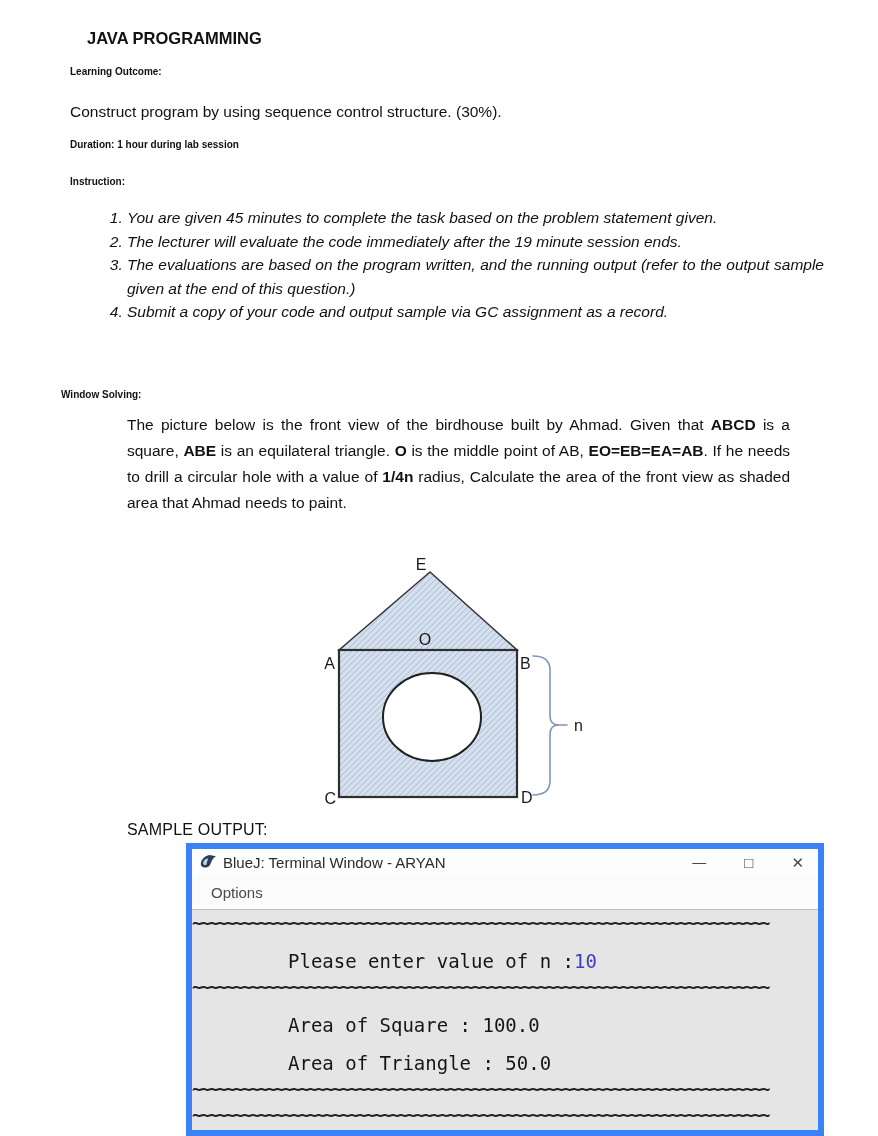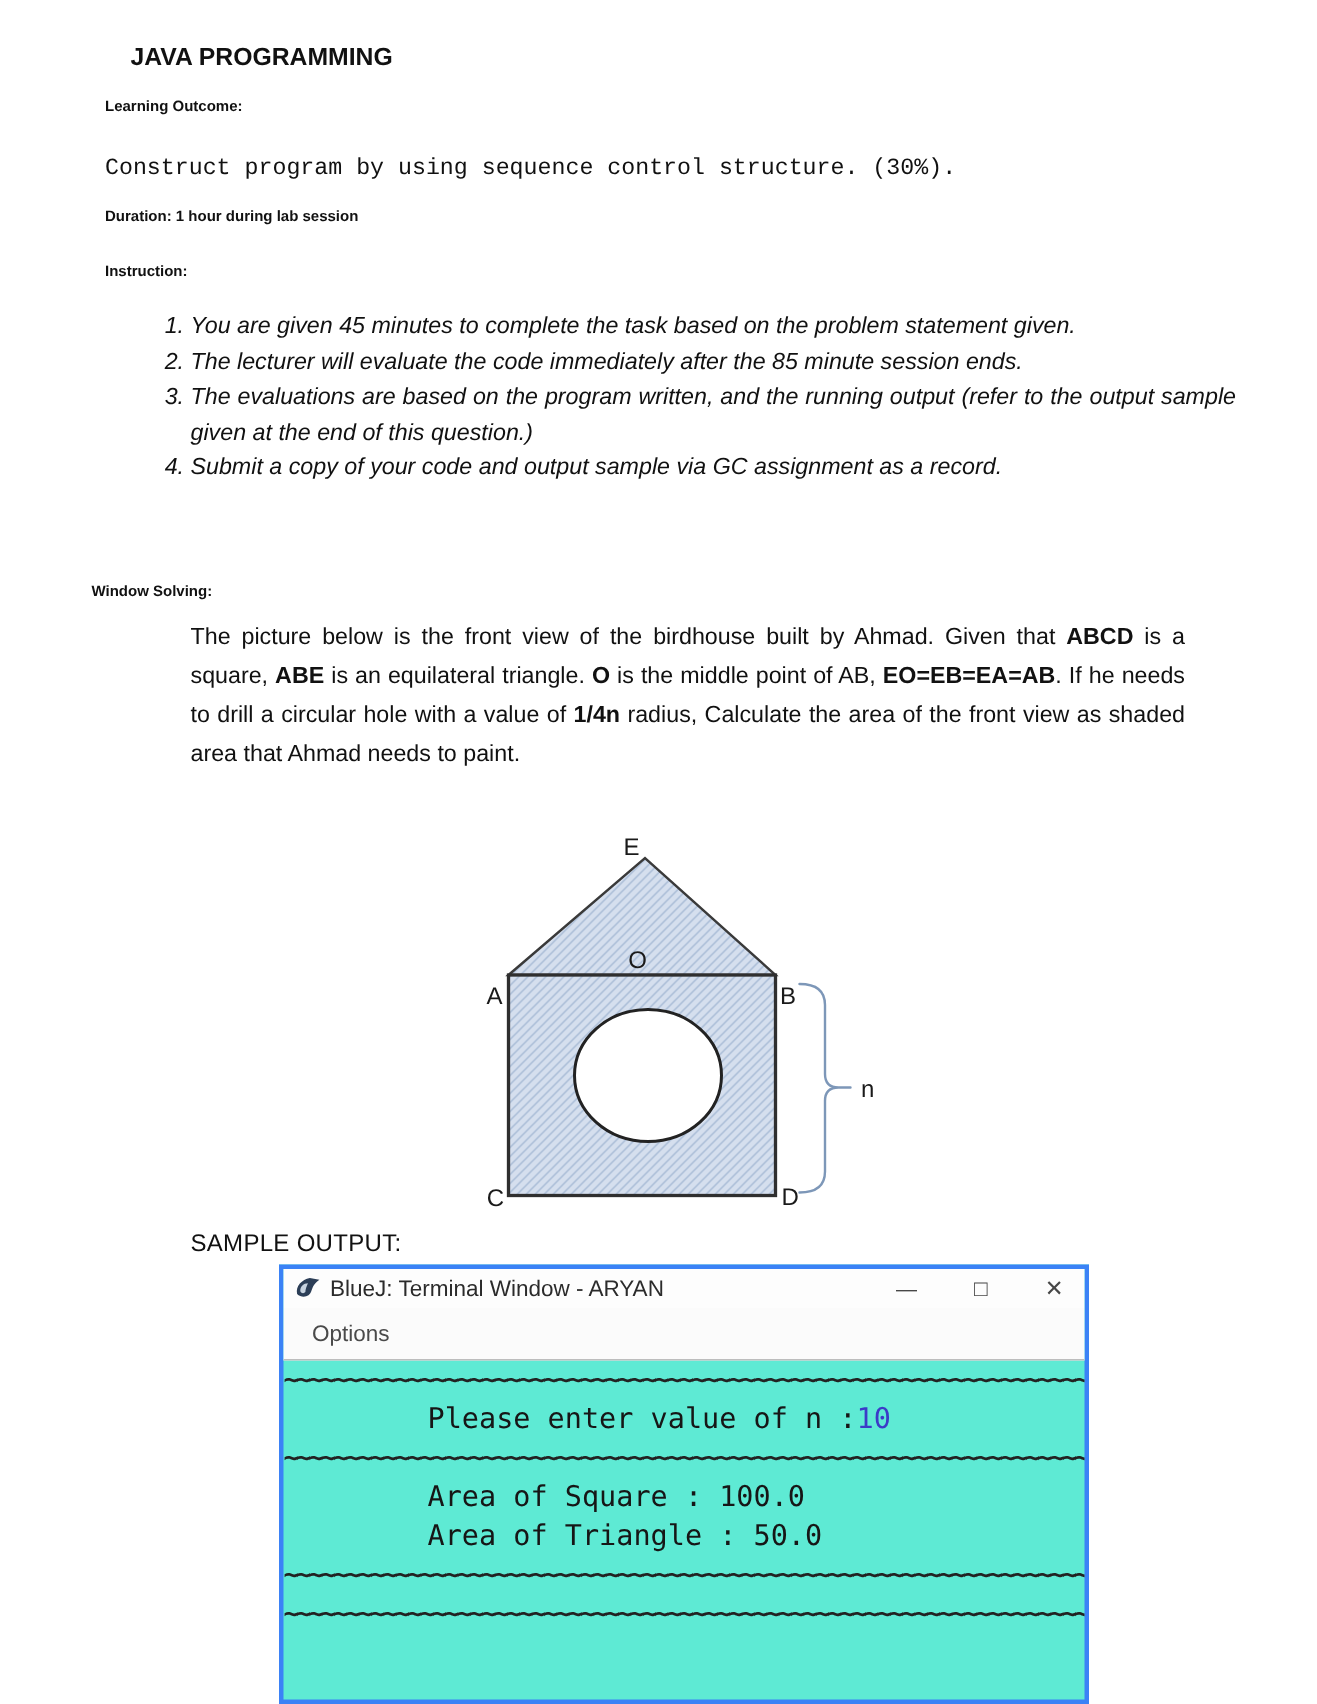--- a/index.html
+++ b/index.html
@@ -4,71 +4,71 @@
 <style>
   html,body{margin:0;padding:0;background:#fff;}
   .page{position:relative;width:878px;height:1136px;background:#ffffff;overflow:hidden;
         font-family:"Liberation Sans",sans-serif;color:#111;}
   .abs{position:absolute;}
   .h{font-weight:bold;font-size:10px;white-space:nowrap;}
   .body-text{font-size:15.5px;white-space:nowrap;}
 
   .doc-title{left:87px;top:29px;font-size:16.5px;}
   .lo-heading{left:70px;top:66px;}
-  .lo-text{left:70px;top:103px;font-family:Liberation Mono, monospace;}
+  .lo-text{left:70px;top:103px;}
   .duration{left:70px;top:139px;}
   .instr-heading{left:70px;top:176px;}
 
   .instructions{left:95px;top:206px;width:697px;margin:0;padding:0 0 0 32px;
                 font-size:15.5px;line-height:23.5px;font-style:italic;}
   .instructions li{text-align:justify;margin:0;}
 
   .problem-heading{left:61px;top:389px;}
   .para{left:127px;top:412px;width:663px;margin:0;font-size:15.5px;line-height:26px;text-align:justify;}
 
   .diagram{left:265px;top:552px;}
   .shape-sq{stroke:#2f2f2f;stroke-width:2.2;}
   .shape-tri{stroke:#3a3a3a;stroke-width:1.6;}
   .shape-circ{stroke:#222;stroke-width:2;}
   .lbl{font-family:"Liberation Sans",sans-serif;font-size:16px;fill:#1a1a1a;}
   .brace{fill:none;stroke-width:1.6;stroke-linecap:round;}
 
   .sample-heading{left:127px;top:821px;font-size:16px;letter-spacing:.2px;}
 
-  .terminal{left:186px;top:843px;width:540px;height:293px;box-sizing:border-box;
-            border:3px solid #3b82f6;background:#5eead4;}
+  .terminal{left:186px;top:843px;width:638px;height:293px;box-sizing:border-box;
+            border:6px solid #3b82f6;background:#e5e5e5;}
   .titlebar{display:flex;align-items:center;height:26px;padding:0 14px 0 8px;background:#fdfdfd;
             font-size:15px;}
   .wtitle{margin-left:6px;color:#2b2b2b;white-space:nowrap;}
   .controls{margin-left:auto;display:flex;align-items:center;gap:38px;color:#474747;}
   .ctrl{font-size:14px;line-height:1;cursor:default;}
   .ctrl-max{font-size:15px;}
   .menubar{height:34px;display:flex;align-items:center;padding-left:19px;background:#fbfbfb;
            border-bottom:1px solid #bdbdbd;font-size:15px;color:#4a4a4a;}
   .menu-item{cursor:default;}
   .tcontent{font-family:"DejaVu Sans Mono",monospace;font-size:19px;line-height:26px;color:#161616;}
-  .t-line{padding-left:96px;white-space:pre;height:26px;overflow:hidden;}
+  .t-line{padding-left:96px;white-space:pre;height:26px;overflow:hidden;margin-top:12px;}
   .sep{white-space:nowrap;overflow:hidden;height:26px;letter-spacing:-2px;font-weight:bold;
        font-size:17px;color:#222;}
   .bluej-icon{display:inline-flex;width:17px;height:17px;}
 </style>
 </head>
 <body>
 
 <div class="page">
 
   <div class="abs h doc-title">JAVA PROGRAMMING</div>
   <div class="abs h lo-heading">Learning Outcome:</div>
   <div class="abs body-text lo-text">Construct program by using sequence control structure. (30%).</div>
   <div class="abs h duration">Duration: 1 hour during lab session</div>
   <div class="abs h instr-heading">Instruction:</div>
 
   <ol class="abs instructions">
     <li>You are given 45 minutes to complete the task based on the problem statement given.</li>
-    <li>The lecturer will evaluate the code immediately after the 85 minute session ends.</li>
+    <li>The lecturer will evaluate the code immediately after the 19 minute session ends.</li>
     <li>The evaluations are based on the program written, and the running output (refer to the output sample given at the end of this question.)</li>
     <li>Submit a copy of your code and output sample via GC assignment as a record.</li>
   </ol>
 
   <div class="abs h problem-heading">Window Solving:</div>
 
   <p class="abs para"><span>The picture below is the front view of the birdhouse built by Ahmad. Given that </span><span style="font-weight: bold;">ABCD</span><span> is a square, </span><span style="font-weight: bold;">ABE</span><span> is an equilateral triangle. </span><span style="font-weight: bold;">O</span><span> is the middle point of AB, </span><span style="font-weight: bold;">EO=EB=EA=AB</span><span>. If he needs to drill a circular hole with a value of </span><span style="font-weight: bold;">1/4n</span><span> radius, Calculate the area of the front view as shaded area that Ahmad needs to paint.</span></p>
 
   <svg class="abs diagram" width="330" height="265" viewBox="0 0 330 265" xmlns="http://www.w3.org/2000/svg">
     <defs>

